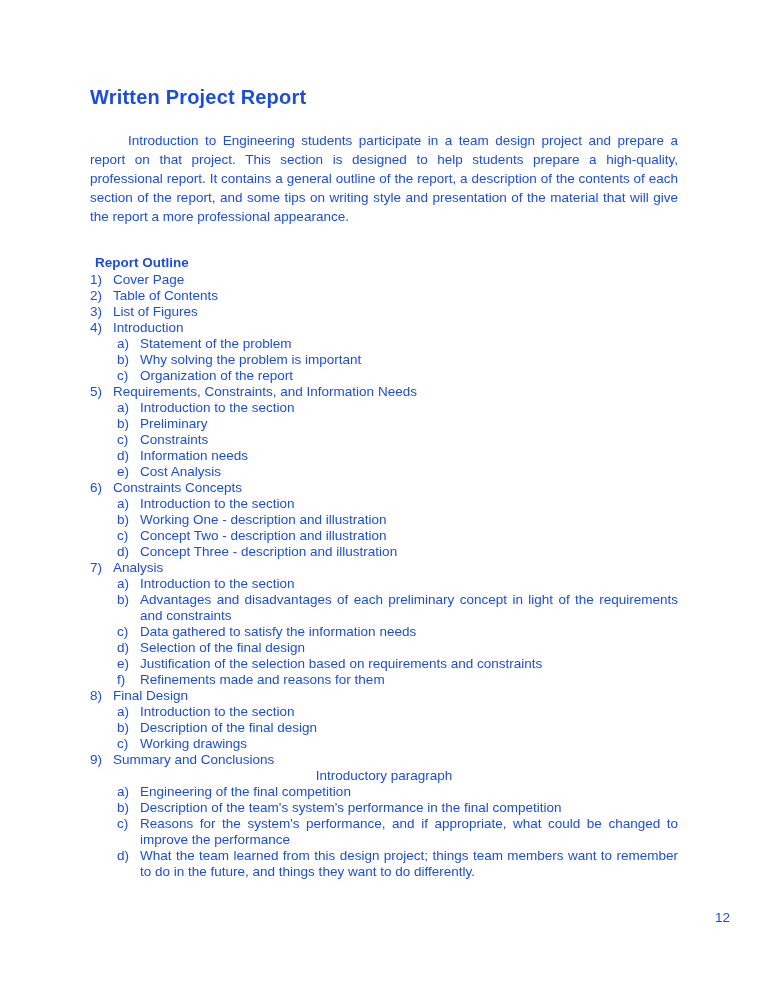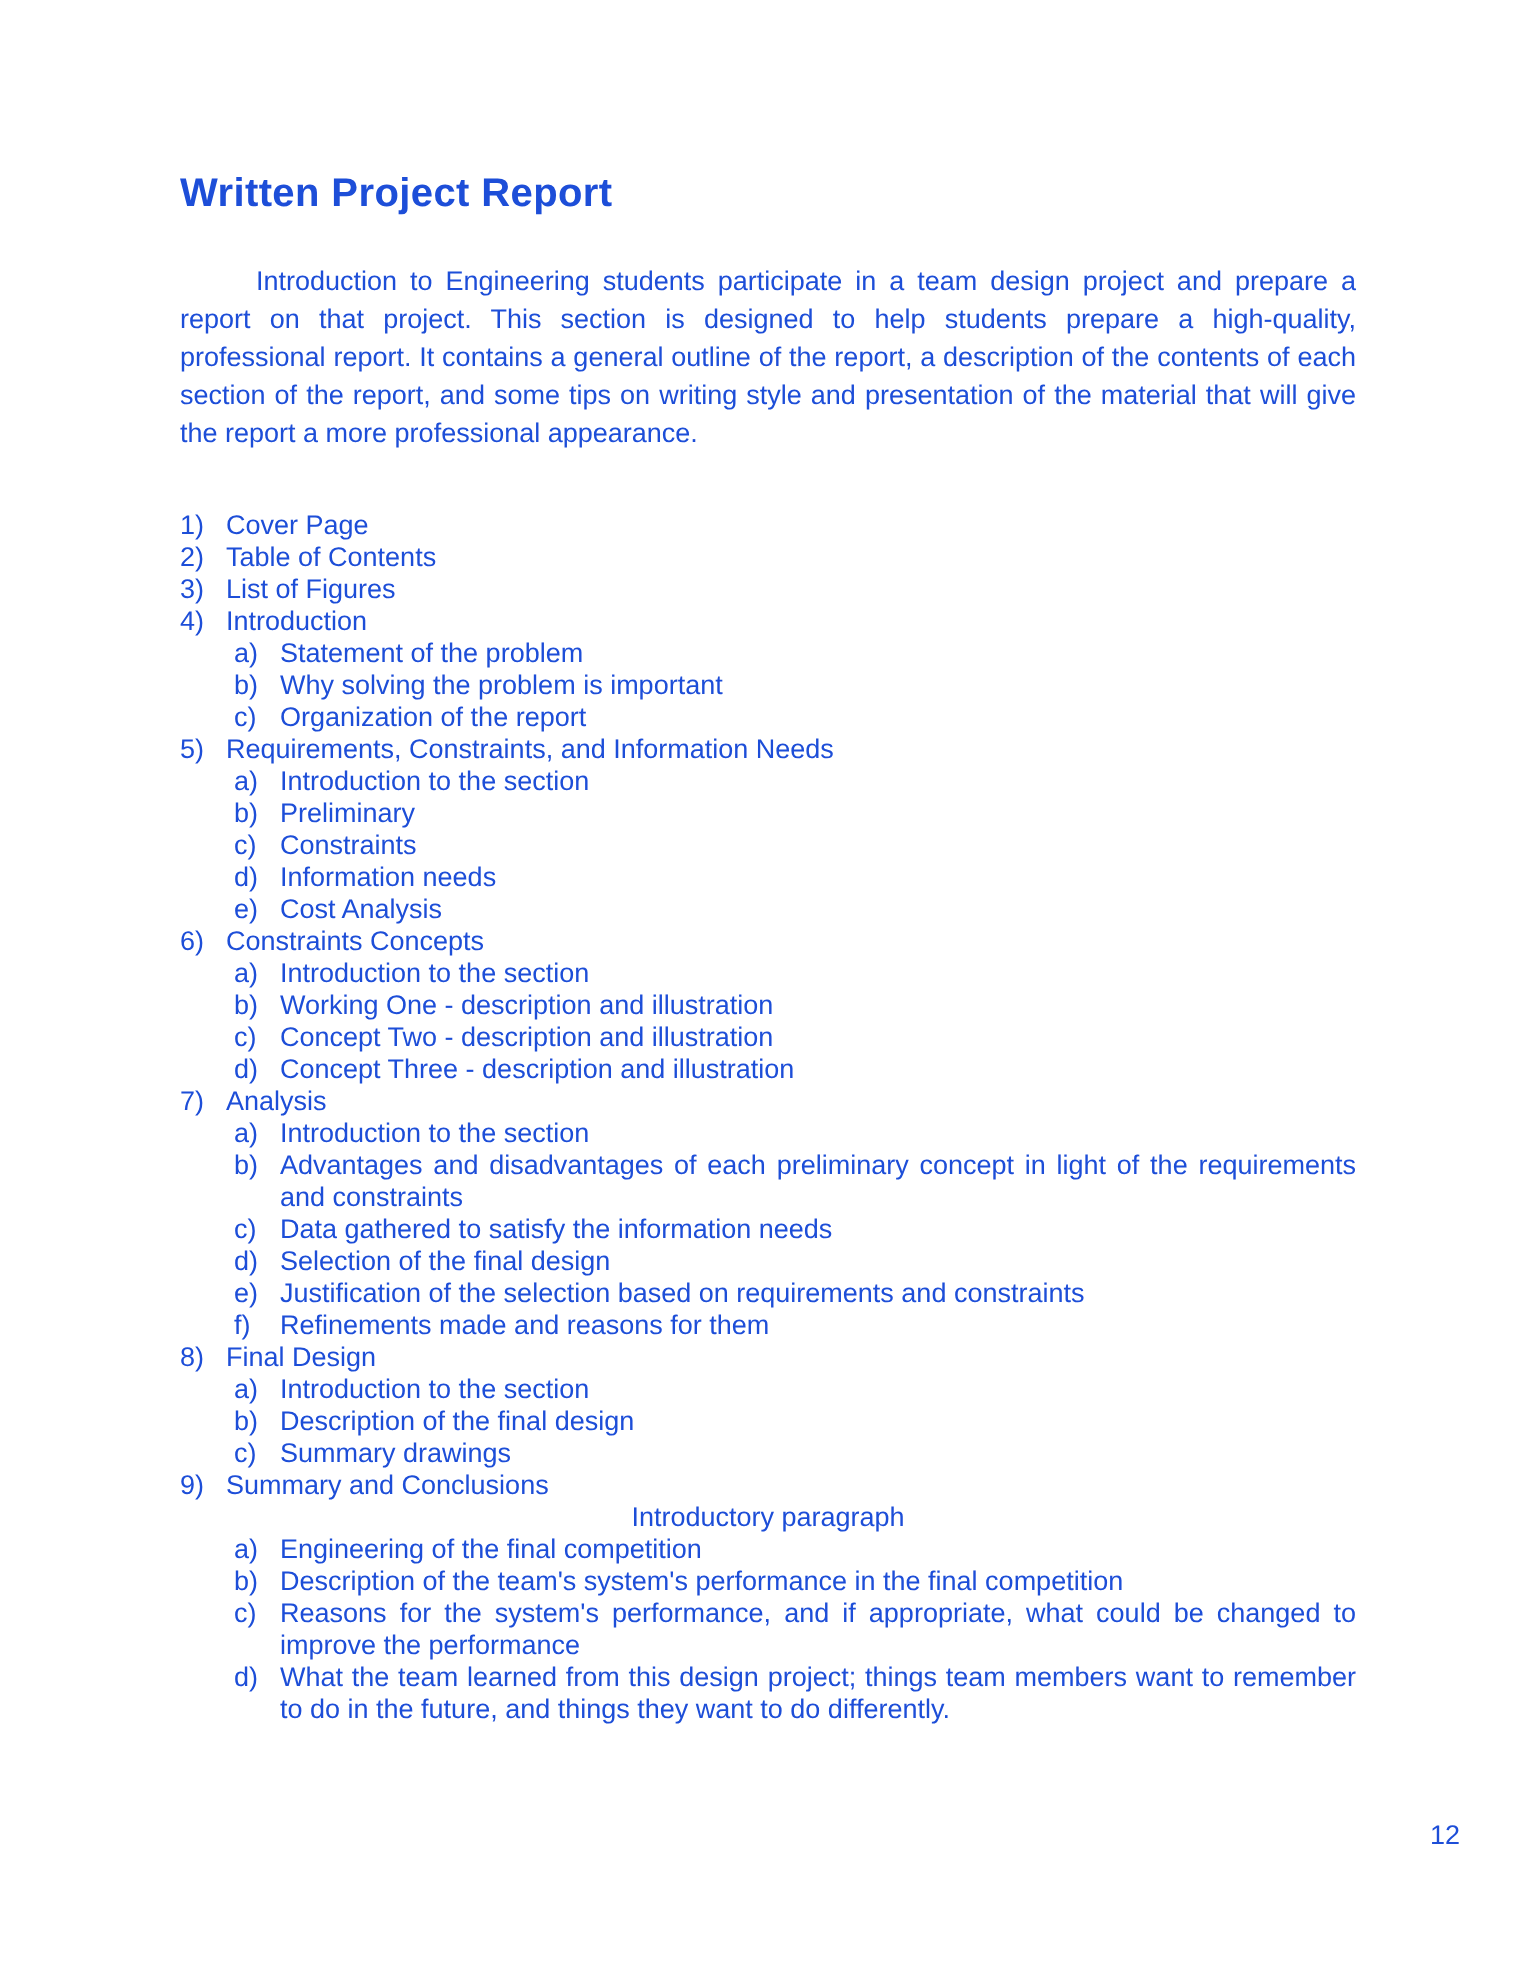--- a/index.html
+++ b/index.html
@@ -70,20 +70,21 @@
     line-height: 16px;
   }
 </style>
 </head>
 <body>
 
 <div class="page">
   <div class="content">
     <h1 class="doc-title">Written Project Report</h1>
     <p class="intro">Introduction to Engineering students participate in a team design project and prepare a report on that project. This section is designed to help students prepare a high-quality, professional report. It contains a general outline of the report, a description of the contents of each section of the report, and some tips on writing style and presentation of the material that will give the report a more professional appearance.</p>
+    <div class="outline-heading">Report Outline</div>
     <div id="report-outline">
         <div class="o-row">
           <span class="o-num">1)</span>
           <span class="o-text">Cover Page</span>
         </div>
         <div class="o-row">
           <span class="o-num">2)</span>
           <span class="o-text">Table of Contents</span>
         </div>
         <div class="o-row">
@@ -185,21 +186,21 @@
         <div class="o-sub">
           <span class="o-letter">a)</span>
           <span class="o-text">Introduction to the section</span>
         </div>
         <div class="o-sub">
           <span class="o-letter">b)</span>
           <span class="o-text">Description of the final design</span>
         </div>
         <div class="o-sub">
           <span class="o-letter">c)</span>
-          <span class="o-text">Summary drawings</span>
+          <span class="o-text">Working drawings</span>
         </div>
         <div class="o-row">
           <span class="o-num">9)</span>
           <span class="o-text">Summary and Conclusions</span>
         </div>
         <div class="o-row">
           <span class="o-text no-justify">Introductory paragraph</span>
         </div>
         <div class="o-sub">
           <span class="o-letter">a)</span>

